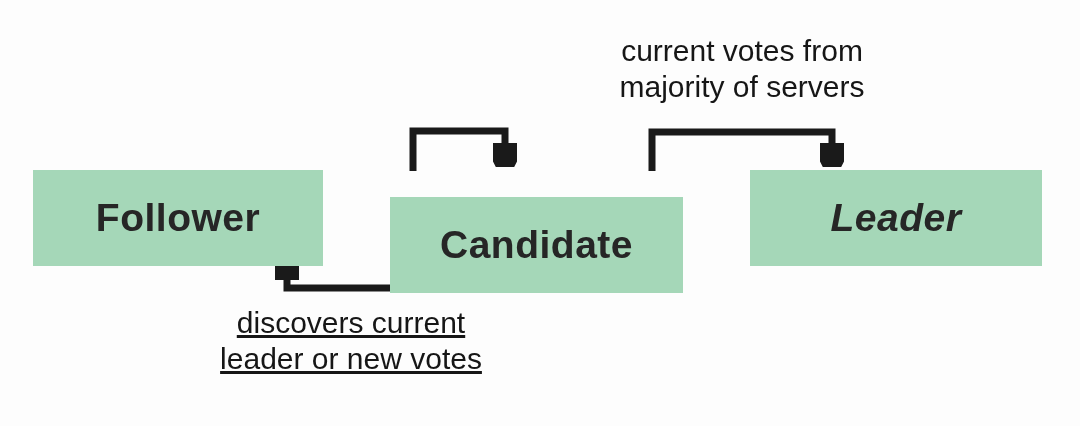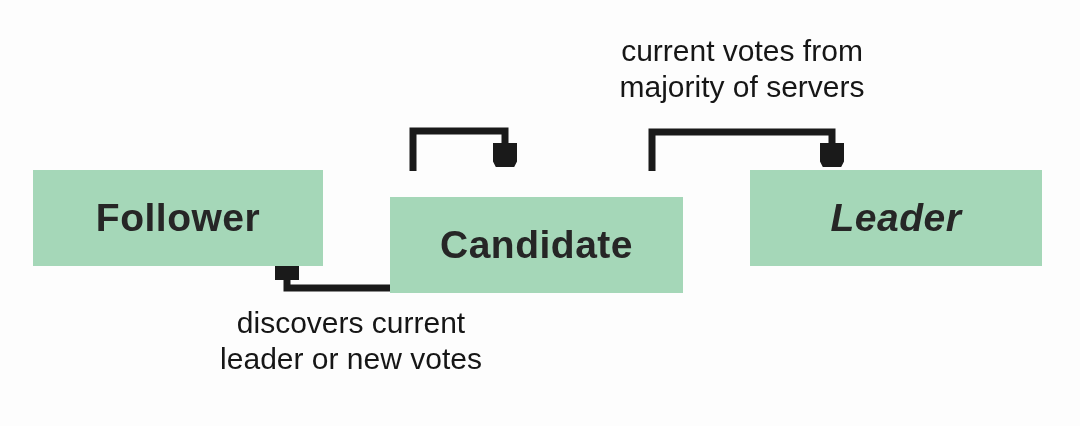--- a/index.html
+++ b/index.html
@@ -52,21 +52,21 @@
     transform: translateX(-50%);
     text-align: center;
     font-size: 30px;
     line-height: 36px;
     color: #161616;
     white-space: nowrap;
   }
   .edge-label span { display: block; }
   .label-timeout  { left: 459px; top: 36px; }
   .label-votes    { left: 742px; top: 33px; }
-  .label-discover { left: 351px; top: 305px; }
+  .label-discover { left: 351px; top: 305px; text-decoration: underline; }
 </style>
 </head>
 <body>
 
 <div class="canvas">
 
   <svg class="arrows" viewBox="0 0 1080 426" xmlns="http://www.w3.org/2000/svg" aria-hidden="true">
     <defs>
       <marker id="arrowhead" viewBox="0 0 10 10" refX="8" refY="5" markerWidth="3.4" markerHeight="3.4" orient="auto-start-reverse">
         <path d="M 0 0 L 10 5 L 0 10 z" fill="#1a1a1a"></path>

